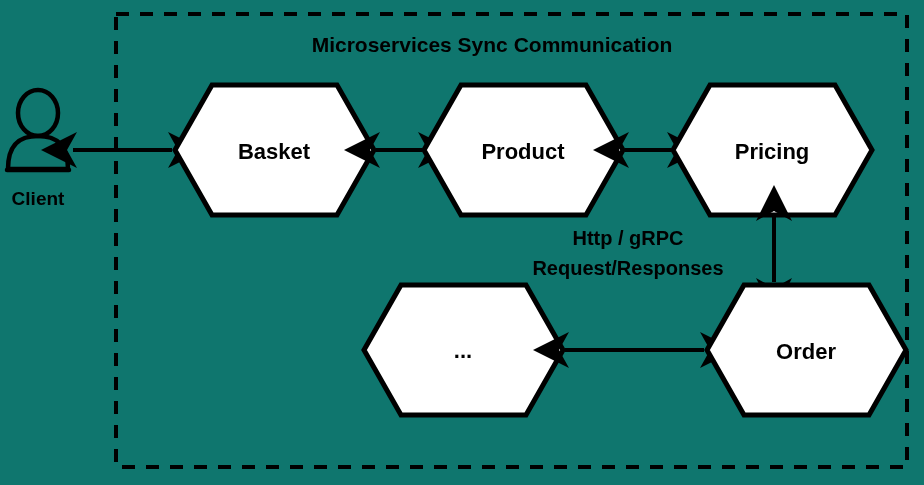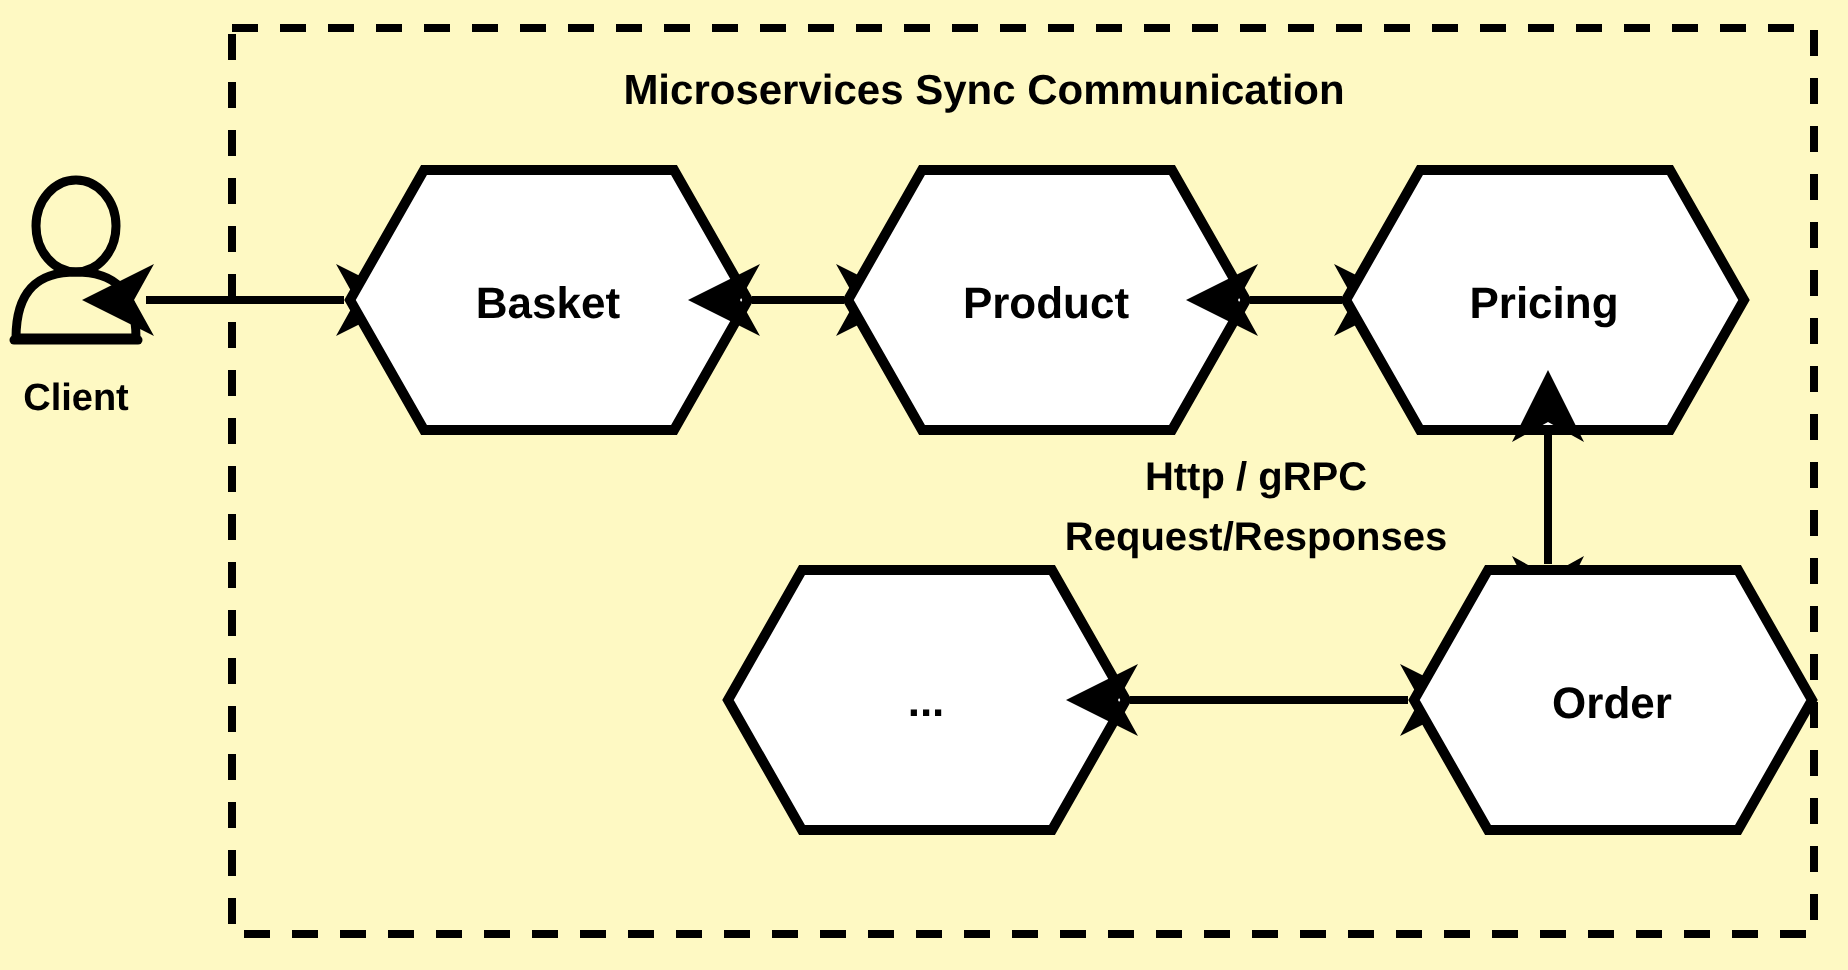--- a/index.html
+++ b/index.html
@@ -7,21 +7,21 @@
     padding: 0;
     background: #ffffff;
   }
   body {
     font-family: "Liberation Sans", sans-serif;
   }
   #canvas {
     position: relative;
     width: 924px;
     height: 485px;
-    background: #fef9c3;
+    background: #0f766e;
     overflow: hidden;
   }
   #diagram-svg {
     position: absolute;
     left: 0;
     top: 0;
   }
   .node-label {
     font-family: "Liberation Sans", sans-serif;
     font-weight: bold;

